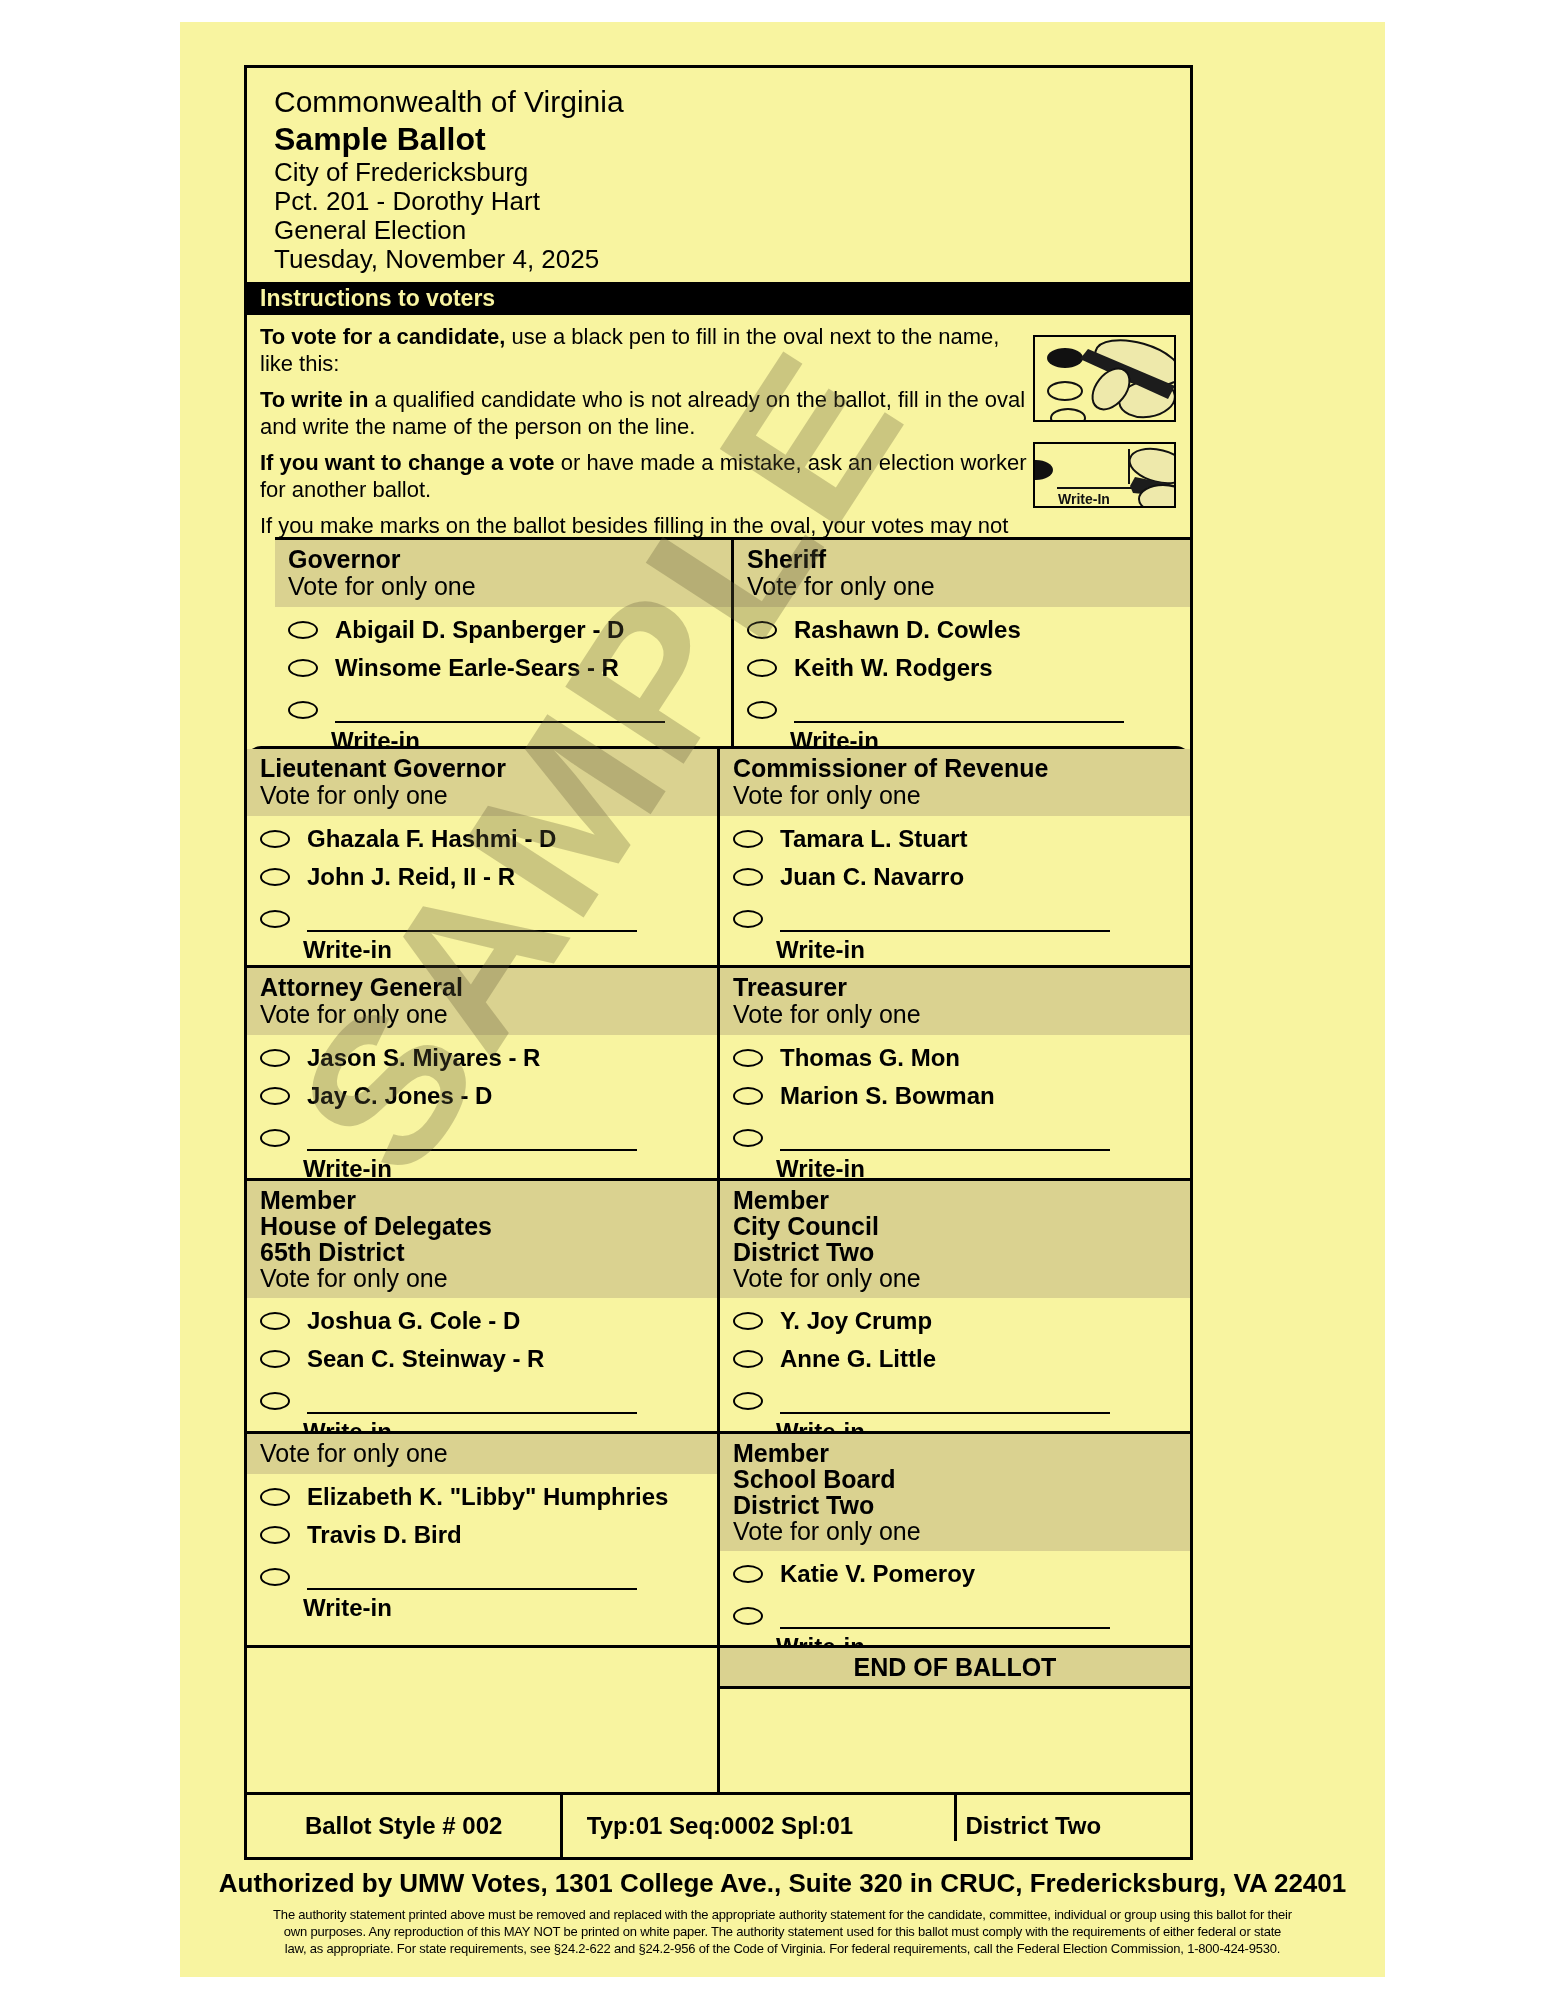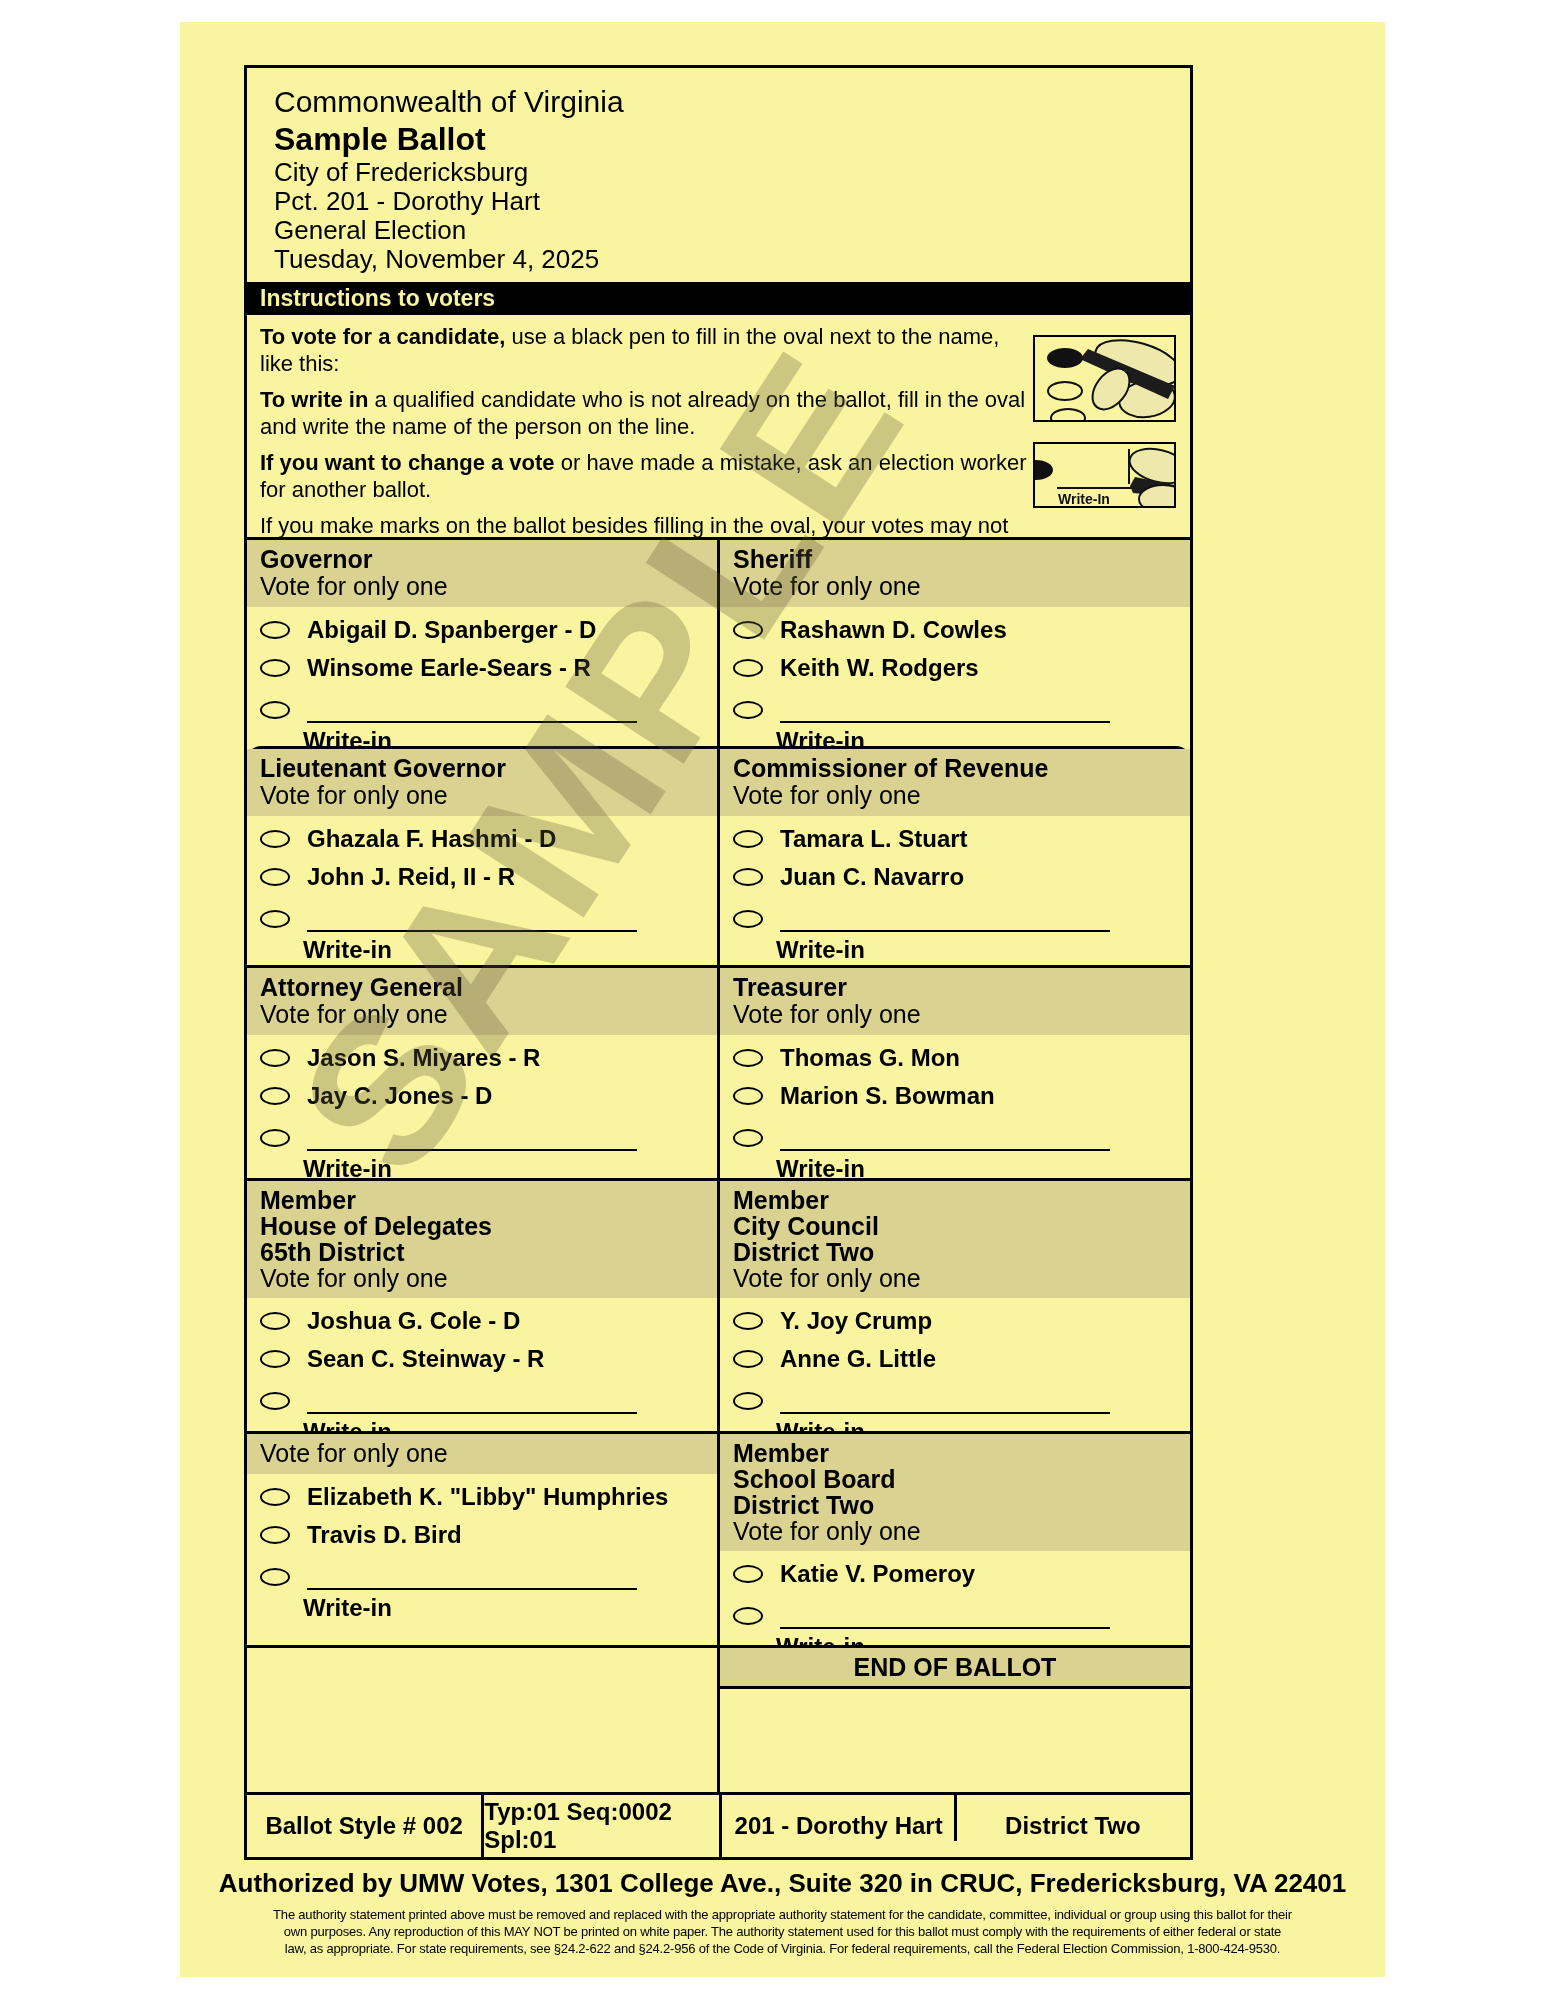--- a/index.html
+++ b/index.html
@@ -16,21 +16,21 @@
   
   .ibar{background:#000;color:#f8f4a0;font-weight:bold;font-size:23px;height:33px;line-height:33px;padding-left:13px;}
   .instructions{position:relative;height:222px;box-sizing:border-box;padding:8px 160px 0 13px;overflow:hidden;}
   .ipara{font-size:22px;line-height:27px;margin:0 0 9px 0;}
   .ipara b{font-weight:bold;}
   .illus{position:absolute;right:14px;width:143px;background:#f8f4a0;border:2px solid #000;box-sizing:border-box;overflow:hidden;}
   .i1{top:20px;height:87px;}
   .i2{top:127px;height:66px;}
   
   .row{box-sizing:border-box;border-top:3px solid #000;display:flex;}
-  .r1{height:209px;} .r2{height:219px;border-radius:14px;} .r3{height:213px;} .r4{height:253px;}
+  .r1{height:209px;margin-left:28px;} .r2{height:219px;border-radius:14px;} .r3{height:213px;} .r4{height:253px;}
   .r5{height:214px;} .r6{height:147px;} .r7{height:65px;}
   .cell{flex:1 1 0;overflow:hidden;position:relative;}
   .cell.rgt{border-left:3px solid #000;}
   .band{background:#dad290;padding:6px 13px 7px 13px;}
   .band .t{font-weight:bold;font-size:25px;line-height:27px;}
   .band .v{font-size:25px;line-height:27px;}
   .r4 .band .t,.r4 .band .v,.band.b4 .t,.band.b4 .v{line-height:26px;}
   .options{padding-top:10px;}
   .opt{display:flex;align-items:center;height:26px;margin-bottom:12px;padding-left:13px;}
   .oval{width:26px;height:14px;border:2px solid #000;border-radius:50%;margin-right:17px;flex:none;background:transparent;}
@@ -333,21 +333,20 @@
       <div class="row r6">
         <div class="cell"></div>
         <div class="cell rgt">
           <div class="endband">END OF BALLOT</div>
         </div>
       </div>
 
       <div class="row r7" style="position:relative;">
         <div class="icell">Ballot Style # 002</div>
         <div class="icell bl">Typ:01 Seq:0002 Spl:01</div>
-        <div class="icell bl">201 - Dorothy Hart</div>
         <div class="icell">District Two</div>
         <div class="d4"></div>
       </div>
 
     </div>
 
     <div class="auth">Authorized by UMW Votes, 1301 College Ave., Suite 320 in CRUC, Fredericksburg, VA 22401</div>
     <div class="fine">
       <div>The authority statement printed above must be removed and replaced with the appropriate authority statement for the candidate, committee, individual or group using this ballot for their</div>
       <div>own purposes.  Any reproduction of this MAY NOT be printed on white paper. The authority statement used for this ballot must comply with the requirements of either federal or state</div>

